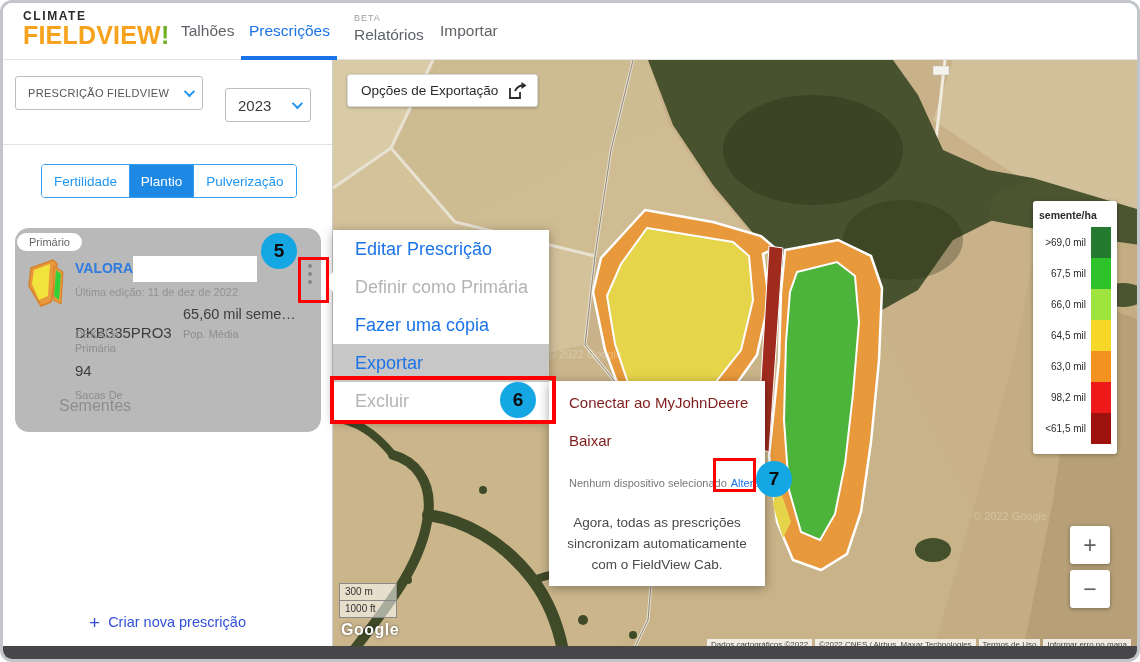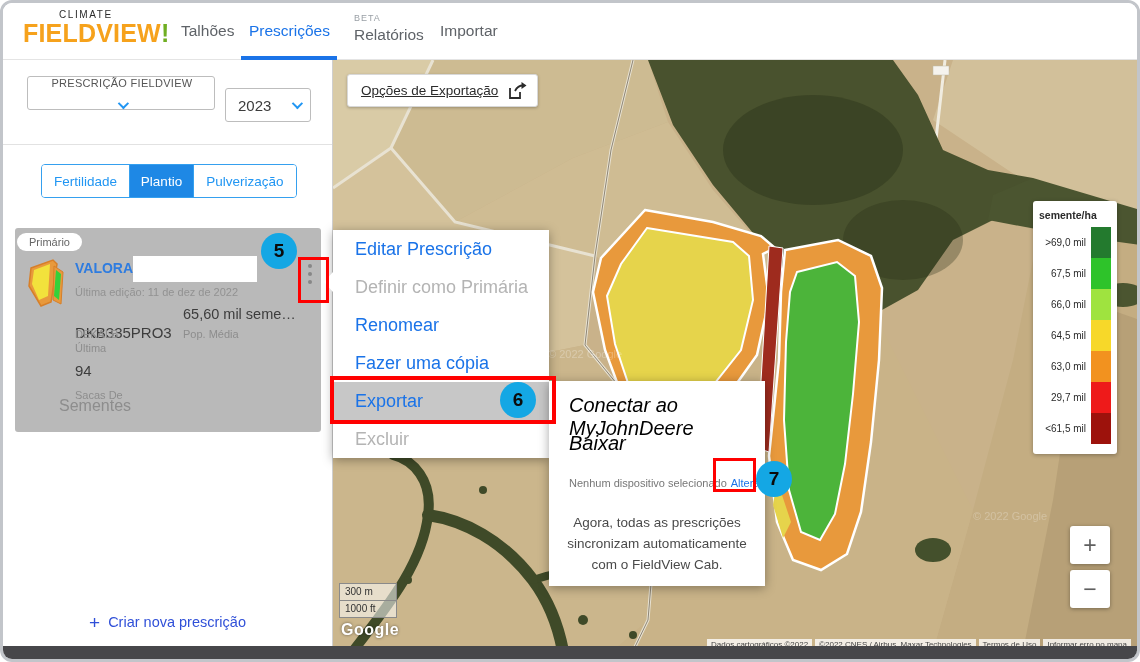--- a/index.html
+++ b/index.html
@@ -2,45 +2,45 @@
 <html><head>
 <meta charset="utf-8">
 <style>
   * { margin:0; padding:0; box-sizing:border-box; }
   html,body { background:#ffffff; font-family:"Liberation Sans", sans-serif; }
   #frame { position:relative; width:1140px; height:662px; border:3px solid #c2c5ca; border-radius:12px; overflow:hidden; background:#ffffff; }
 
   
   #header { position:absolute; left:0; top:0; width:100%; height:57px; background:#fff; border-bottom:1px solid #e4e4e4; z-index:3; }
   .logo { position:absolute; left:20px; top:7px; line-height:1; }
-  .logo-top { font-size:10px; font-weight:normal; color:#2b2b2b; letter-spacing:1.6px;margin-left:36px; }
+  .logo-top { font-size:12px; font-weight:bold; color:#2b2b2b; letter-spacing:1.6px; }
   .logo-main { font-size:25px; font-weight:800; color:#f6a21c; letter-spacing:.2px; margin-top:1px; font-stretch:condensed; }
   .logo-mark { color:#6fae22; font-weight:800; }
   .nav-item { position:absolute; top:19px; font-size:15.5px; color:#5f6368; cursor:pointer; }
   .nav-item.active { color:#1a73e8; }
   .nav-beta { position:absolute; left:351px; top:10px; font-size:9px; color:#9aa0a6; letter-spacing:1px; }
   .nav-underline { position:absolute; left:238px; top:53px; width:96px; height:4px; background:#1a73e8; }
 
   
   #sidebar { position:absolute; left:0; top:57px; width:330px; height:591px; background:#fff; border-right:1px solid #cfcfcf; z-index:2; }
   .select { position:absolute; height:34px; border:1px solid #bdbdbd; border-radius:3px; background:#fff; display:flex; align-items:center; justify-content:space-between; padding:0 10px 0 12px; cursor:pointer; }
-  .sel-type { left:24px; top:16px; width:188px;flex-direction:column; }
+  .sel-type { left:12px; top:16px; width:188px; }
   .sel-year { left:222px; top:28px; width:86px; }
   .sel-type span.txt { font-size:11px; color:#555; letter-spacing:.3px; }
   .sel-year span.txt { font-size:15px; color:#3c3c3c; }
   .chev { width:8px; height:8px; border-right:2px solid #2196f3; border-bottom:2px solid #2196f3; transform:rotate(45deg) translateY(-2px); }
   .sb-divider { position:absolute; left:0; top:84px; width:100%; height:1px; background:#e2e2e2; }
   .tabs { position:absolute; left:38px; top:104px; height:34px; display:flex; border:1px solid #35a0ef; border-radius:4px; overflow:hidden; background:#fff; }
   .tab { height:32px; display:flex; align-items:center; justify-content:center; font-size:13.5px; color:#2196f3; background:#fff; cursor:pointer; border-right:1px solid #35a0ef; }
   .tab:last-child { border-right:none; }
   .tab.active { background:#1e88e5; color:#fff; }
   .t0 { width:88px; } .t1 { width:64px; } .t2 { width:102px; }
 
   
-  .card { position:absolute; left:12px; top:168px; width:306px; height:204px; background:#b9b9b9; border-radius:3px; cursor:pointer; }
+  .card { position:absolute; left:12px; top:168px; width:306px; height:204px; background:#b9b9b9; border-radius:14px; cursor:pointer; }
   .badge { position:absolute; left:2px; top:5px; background:#fff; border-radius:10px; padding:3px 12px; font-size:11px; color:#666; }
   .thumb { position:absolute; left:12px; top:30px; }
   .card-name { position:absolute; left:60px; top:32px; font-size:14px; font-weight:bold; color:#2e7ce0; }
   .redact { position:absolute; left:118px; top:28px; width:124px; height:26px; background:#fff; }
   .card-lastedit { position:absolute; left:60px; top:58px; font-size:11px; color:#929292; }
   .cv1 { position:absolute; left:60px; top:89px; font-size:15px; color:#3d3d3d;margin-top:7px; }
   .cv2 { position:absolute; left:168px; top:78px; font-size:14.5px; color:#3d3d3d; }
   .cs1 { position:absolute; left:60px; top:100px; font-size:11px; color:#8d8d8d; }
   .cs2 { position:absolute; left:168px; top:100px; font-size:11px; color:#8d8d8d; }
   .cs3 { position:absolute; left:60px; top:114px; font-size:11px; color:#8d8d8d; }
@@ -49,42 +49,42 @@
   .cs5 { position:absolute; left:44px; top:169px; font-size:16px; color:#8d8d8d; }
   .kebab { position:absolute; left:286px; top:30px; width:18px; height:44px; display:flex; flex-direction:column; align-items:center; gap:4px; padding-top:6px; cursor:pointer; }
   .kebab i { width:4px; height:4px; border-radius:50%; background:#878787; }
   .create { position:absolute; left:0; width:100%; top:552px; text-align:center; color:#3050d8; cursor:pointer; }
   .create .plus { font-size:19px; vertical-align:-2px; margin-right:8px; }
   .create .lbl { font-size:14.5px; }
 
   
   #map { position:absolute; left:330px; top:57px; width:807px; height:591px; z-index:1; cursor:grab; }
   .export-btn { position:absolute; left:344px; top:71px; height:33px; background:#fff; border:1px solid #d8d8d8; border-radius:3px; box-shadow:0 1px 3px rgba(0,0,0,.25); display:flex; align-items:center; gap:9px; padding:0 10px 0 13px; z-index:4; cursor:pointer; }
-  .export-btn .lbl { font-size:13.5px; color:#2b2b2b;text-decoration:underline; }
+  .export-btn .lbl { font-size:13.5px; color:#2b2b2b; }
   .legend { position:absolute; left:1030px; top:198px; width:84px; background:#fff; border-radius:3px; box-shadow:0 1px 4px rgba(0,0,0,.3); padding:8px 6px 10px 6px; z-index:4; }
   .legend-title { font-size:10.5px; font-weight:bold; color:#2b2b2b; text-align:left; margin-bottom:6px; }
   .legend-row { display:flex; align-items:center; height:31px; }
   .legend-row .lab { flex:1; font-size:10px; color:#2b2b2b; text-align:right; padding-right:5px; }
   .legend-row .sw { width:20px; height:31px; }
   .zoombtn { position:absolute; left:1067px; width:40px; height:38px; background:#fff; border-radius:3px; box-shadow:0 1px 4px rgba(0,0,0,.35); font-size:23px; color:#5f5f5f; display:flex; align-items:center; justify-content:center; z-index:4; cursor:pointer; }
   .zin { top:523px; } .zout { top:567px; }
   .scalebox { position:absolute; left:336px; width:58px; height:18px; background:rgba(255,255,255,.55); border:1px solid #8a8a8a; font-size:10px; color:#333; padding:2px 0 0 5px; z-index:4; }
   .sc-m { top:580px; } .sc-ft { top:597px; }
   .gmark { position:absolute; left:338px; top:618px; font-size:16px; font-weight:bold; color:#fff; letter-spacing:.5px; text-shadow:0 0 3px rgba(0,0,0,.55); z-index:4; }
   .attrib { position:absolute; right:6px; top:636px; display:flex; gap:3px; z-index:4; }
   .attrib span { background:rgba(255,255,255,.78); font-size:8px; color:#444; padding:1px 4px; white-space:nowrap; }
 
   
   .menu { position:absolute; left:330px; top:227px; width:216px; background:#fff; box-shadow:0 2px 10px rgba(0,0,0,.35); z-index:5; }
   .menu-item { height:38px; line-height:38px; padding-left:22px; font-size:18px; color:#1a73e8; cursor:pointer; }
   .menu-item.disabled { color:#b4b4b4; cursor:default; }
   .menu-item.hl { background:#c7c7c7; }
   .menu-arrow { position:absolute; left:-9px; top:42px; width:0; height:0; border-top:10px solid transparent; border-bottom:10px solid transparent; border-right:9px solid #fff; }
   .submenu { position:absolute; left:546px; top:378px; width:216px; height:205px; background:#fff; box-shadow:0 2px 10px rgba(0,0,0,.35); z-index:5; }
-  .sub-item { position:absolute; left:20px; font-size:20px; color:#000000; cursor:pointer;font-style:italic; }
+  .sub-item { position:absolute; left:20px; font-size:15px; color:#7f1d1d; cursor:pointer; }
   .si1 { top:13px; } .si2 { top:51px; }
   .device-row { position:absolute; left:20px; top:96px; font-size:11px; color:#777; }
   .device-link { color:#1a73e8; cursor:pointer; margin-left:4px; }
   .subnote { position:absolute; left:12px; right:12px; top:132px; text-align:center; font-size:13.5px; color:#4a4a4a; line-height:1.55; }
 
   
   .rbox { position:absolute; border:3px solid #ff0000; z-index:8; pointer-events:none; }
   .rb5 { left:295px; top:254px; width:31px; height:46px; }
   .rb6 { left:327px; top:373px; width:226px; height:48px; border-width:4px; }
   .rb7 { left:710px; top:455px; width:43px; height:34px; }
@@ -184,21 +184,21 @@
         <polygon points="27,8 36,14 34,46 26,42" fill="#e8993c" stroke="#d77f28" stroke-width="1"></polygon>
         <polygon points="29,12 34,16 32,42 27,38" fill="#35d13a"></polygon>
       </svg>
       <div class="card-name">VALORA_</div>
       <div class="redact"></div>
       <div class="card-lastedit">Última edição: 11 de dez de 2022</div>
       <div class="cv1">DKB335PRO3</div>
       <div class="cv2">65,60 mil seme…</div>
       <div class="cs1">DEKALB</div>
       <div class="cs2">Pop. Média</div>
-      <div class="cs3">Última</div>
+      <div class="cs3">Primária</div>
       <div class="cv3">94</div>
       <div class="cs4">Sacas De</div>
       <div class="cs5">Sementes</div>
       <div class="kebab">
           <i></i>
           <i></i>
           <i></i>
         </div>
     </div>
 
@@ -232,21 +232,21 @@
       </div>
     <div class="legend-row">
         <span class="lab">64,5 mil</span>
         <span class="sw" style="background-color: rgb(247, 216, 41);"></span>
       </div>
     <div class="legend-row">
         <span class="lab">63,0 mil</span>
         <span class="sw" style="background-color: rgb(242, 146, 31);"></span>
       </div>
     <div class="legend-row">
-        <span class="lab">29,7 mil</span>
+        <span class="lab">98,2 mil</span>
         <span class="sw" style="background-color: rgb(238, 26, 26);"></span>
       </div>
     <div class="legend-row">
         <span class="lab">&lt;61,5 mil</span>
         <span class="sw" style="background-color: rgb(157, 18, 12);"></span>
       </div>
   </div>
 
   <div class="zoombtn zin">+</div>
   <div class="zoombtn zout">−</div>
@@ -257,21 +257,20 @@
     <span>Dados cartográficos ©2022</span>
     <span>©2022 CNES / Airbus, Maxar Technologies</span>
     <span>Termos de Uso</span>
     <span>Informar erro no mapa</span>
   </div>
 
   <div class="menu">
     <div class="menu-arrow"></div>
     <div class="menu-item">Editar Prescrição</div>
     <div class="menu-item disabled">Definir como Primária</div>
-    <div class="menu-item">Renomear</div>
     <div class="menu-item">Fazer uma cópia</div>
     <div class="menu-item hl">Exportar</div>
     <div class="menu-item disabled">Excluir</div>
   </div>
 
   <div class="submenu">
     <div class="sub-item si1">Conectar ao MyJohnDeere</div>
     <div class="sub-item si2">Baixar</div>
     <div class="device-row">
       <span>Nenhum dispositivo selecionado</span><span class="device-link">Alterar</span>

